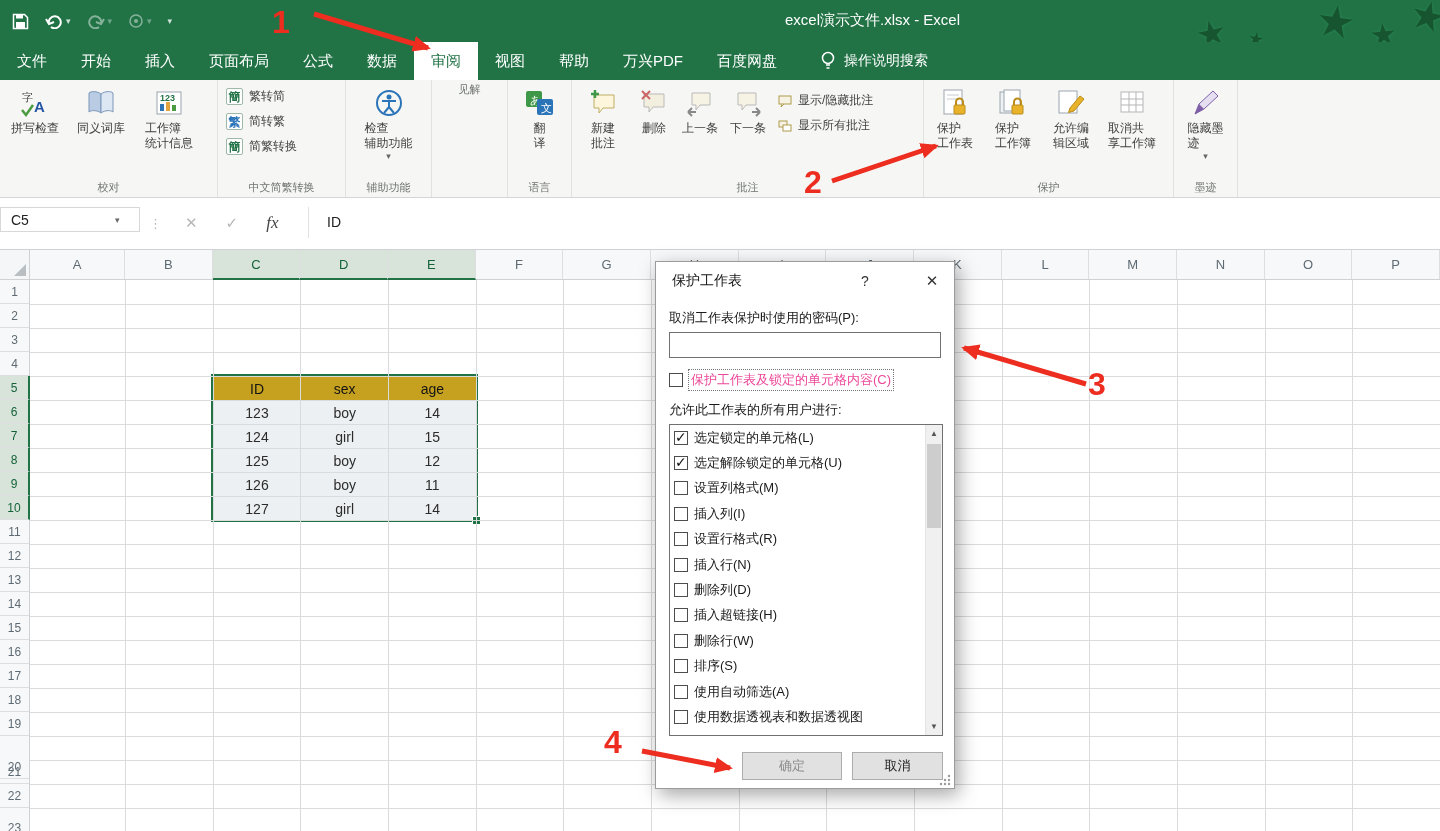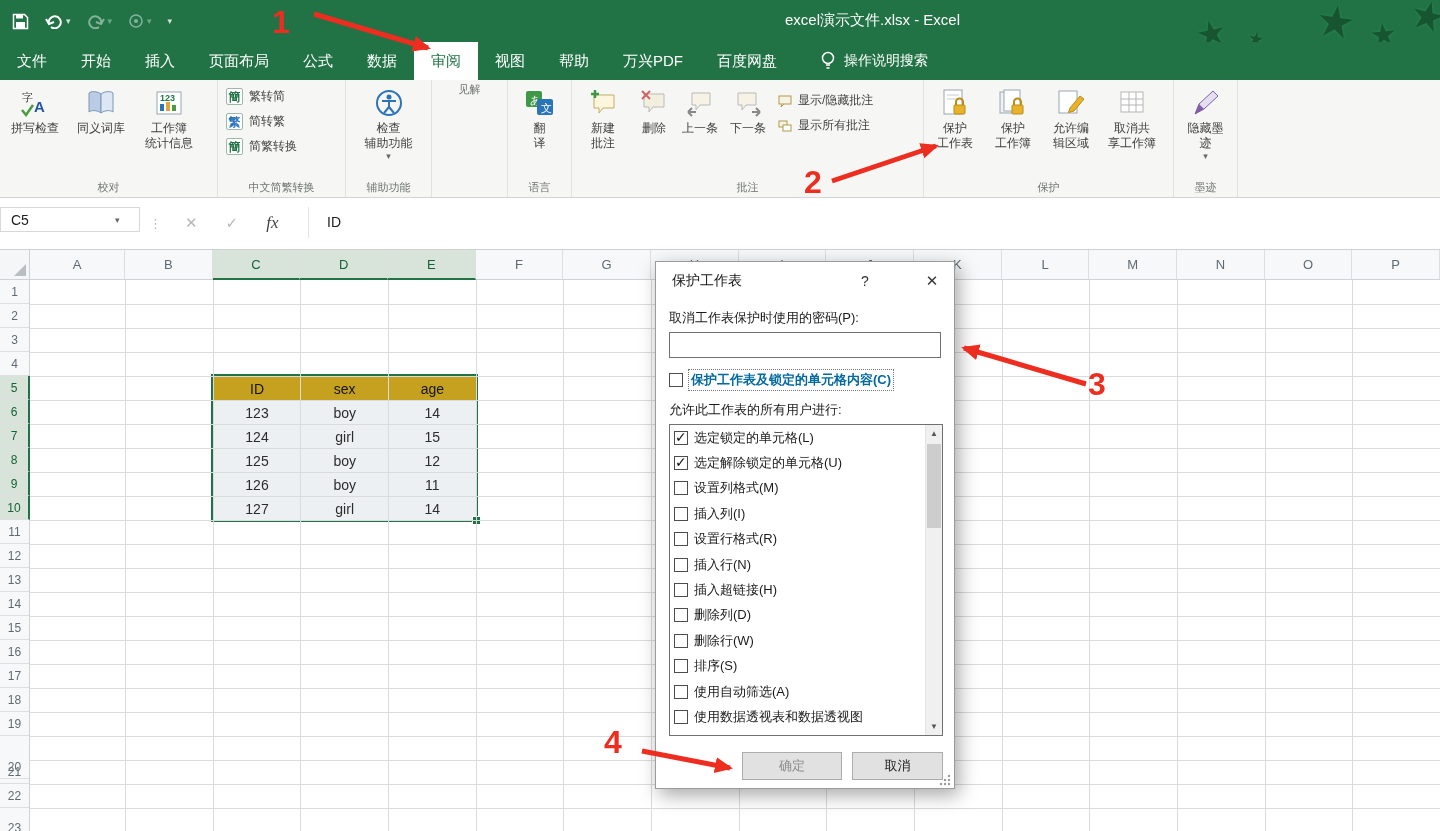--- a/index.html
+++ b/index.html
@@ -21,21 +21,21 @@
   .tab{color:#fff;font-size:15px;padding:0 17px;display:flex;align-items:center;cursor:pointer;white-space:nowrap;}
   .tab.sel{background:#fff;color:#217346;}
   .searchbox{display:flex;align-items:center;gap:8px;color:#fff;font-size:14px;margin-left:26px;cursor:text;white-space:nowrap;}
 
   
   .ribbon{position:absolute;left:0;top:80px;width:1440px;height:118px;background:#f6f6f4;border-bottom:1px solid #d5d5d5;display:flex;z-index:4;box-sizing:border-box;}
   .rgroup{display:flex;flex-direction:column;border-right:1px solid #e1e1df;box-sizing:border-box;flex:none;}
   .rg-body{flex:1;display:flex;align-items:flex-start;padding:2px 2px 0 2px;}
   .rg-label{height:19px;line-height:19px;text-align:center;font-size:11px;color:#70756f;}
   .bb{padding-top:3px;display:flex;flex-direction:column;align-items:center;cursor:pointer;flex:none;}
-  .bb .lb{font-size:12px;line-height:15px;color:#3f3f3f;text-align:center;white-space:pre-line;}
+  .bb .lb{font-size:12px;line-height:15px;color:#3f3f3f;text-align:left;white-space:pre-line;}
   .ic{height:36px;display:flex;align-items:center;justify-content:center;}
   .vstack{display:flex;flex-direction:column;padding-top:6px;}
   .srow{display:flex;align-items:center;height:25px;font-size:12px;color:#3f3f3f;gap:6px;padding:0 6px;cursor:pointer;white-space:nowrap;}
   .zh{display:inline-block;width:17px;height:17px;line-height:17px;text-align:center;font-size:12px;font-weight:bold;border:1px solid #9fb9a8;border-radius:2px;background:#fff;box-sizing:border-box;}
   .zh.g{color:#217346;} .zh.b{color:#2b74b8;}
   .caret2{font-size:9px;color:#666;}
 
   
   .fbar{position:absolute;left:0;top:199px;width:1440px;height:51px;background:#fff;border-bottom:1px solid #cfd2d4;box-sizing:border-box;z-index:4;}
   .namebox{position:absolute;left:0;top:8px;width:140px;height:25px;border:1px solid #d8d8d8;display:flex;align-items:center;box-sizing:border-box;background:#fff;}
@@ -68,21 +68,21 @@
   .fill-handle{position:absolute;right:-5px;bottom:-5px;width:7px;height:7px;background:#217346;border:1px solid #fff;pointer-events:auto;cursor:crosshair;}
 
   
   .dialog{position:absolute;left:655px;top:261px;width:300px;height:528px;background:#fff;border:1px solid #9b9b9b;box-shadow:4px 6px 18px rgba(0,0,0,.35);z-index:50;box-sizing:border-box;font-size:13px;}
   .dtitle{position:absolute;left:16px;top:10px;font-size:14px;color:#141414;}
   .dhelp{position:absolute;left:196px;top:7px;width:26px;height:24px;text-align:center;line-height:24px;color:#333;font-size:14px;cursor:pointer;}
   .dclose{position:absolute;right:6px;top:6px;width:32px;height:26px;text-align:center;line-height:26px;font-size:15px;color:#333;cursor:pointer;}
   .dlabel{position:absolute;left:13px;color:#1a1a1a;}
   .dl1{top:47px;} .dl2{top:139px;}
   .dinput{position:absolute;left:13px;top:70px;width:272px;height:26px;border:1px solid #707070;box-sizing:border-box;font-size:13px;padding:0 5px;outline:none;font-family:inherit;background:#fff;}
-  .cbrow{position:absolute;left:13px;top:108px;display:flex;align-items:center;gap:6px;color:#0369a1;font-weight:bold;}
+  .cbrow{position:absolute;left:13px;top:108px;display:flex;align-items:center;gap:6px;color:#ec4899;}
   .cb{width:14px;height:14px;border:1px solid #4d4d4d;background:#fff;box-sizing:border-box;position:relative;flex:none;cursor:pointer;}
   .cb.on:after{content:"✓";position:absolute;left:0;top:-3px;font-size:14px;color:#111;}
   .focusrect{outline:1px dotted #777;padding:1px 2px;}
   .dlist{position:absolute;left:13px;top:162px;width:274px;height:312px;border:1px solid #707070;box-sizing:border-box;overflow:hidden;background:#fff;}
   .ditems{position:absolute;left:0;top:0;width:255px;}
   .ditem{display:flex;align-items:center;gap:6px;height:25.4px;padding-left:4px;color:#1a1a1a;cursor:pointer;white-space:nowrap;}
   .scroll{position:absolute;right:0;top:0;width:17px;height:100%;background:#f0f0f0;border-left:1px solid #e3e3e3;box-sizing:border-box;}
   .sarr{position:absolute;left:0;width:16px;height:17px;color:#555;font-size:8px;text-align:center;line-height:17px;cursor:pointer;}
   .sarr.up{top:0;} .sarr.down{bottom:0;}
   .sthumb{position:absolute;left:1px;top:19px;width:14px;height:84px;background:#cdcdcd;cursor:pointer;}
@@ -553,25 +553,25 @@
           <div class="ditem">
             <span class="cb"></span>
             <span>设置行格式(R)</span>
           </div>
           <div class="ditem">
             <span class="cb"></span>
             <span>插入行(N)</span>
           </div>
           <div class="ditem">
             <span class="cb"></span>
+            <span>删除列(D)</span>
+          </div>
+          <div class="ditem">
+            <span class="cb"></span>
             <span>插入超链接(H)</span>
-          </div>
-          <div class="ditem">
-            <span class="cb"></span>
-            <span>删除列(D)</span>
           </div>
           <div class="ditem">
             <span class="cb"></span>
             <span>删除行(W)</span>
           </div>
           <div class="ditem">
             <span class="cb"></span>
             <span>排序(S)</span>
           </div>
           <div class="ditem">

